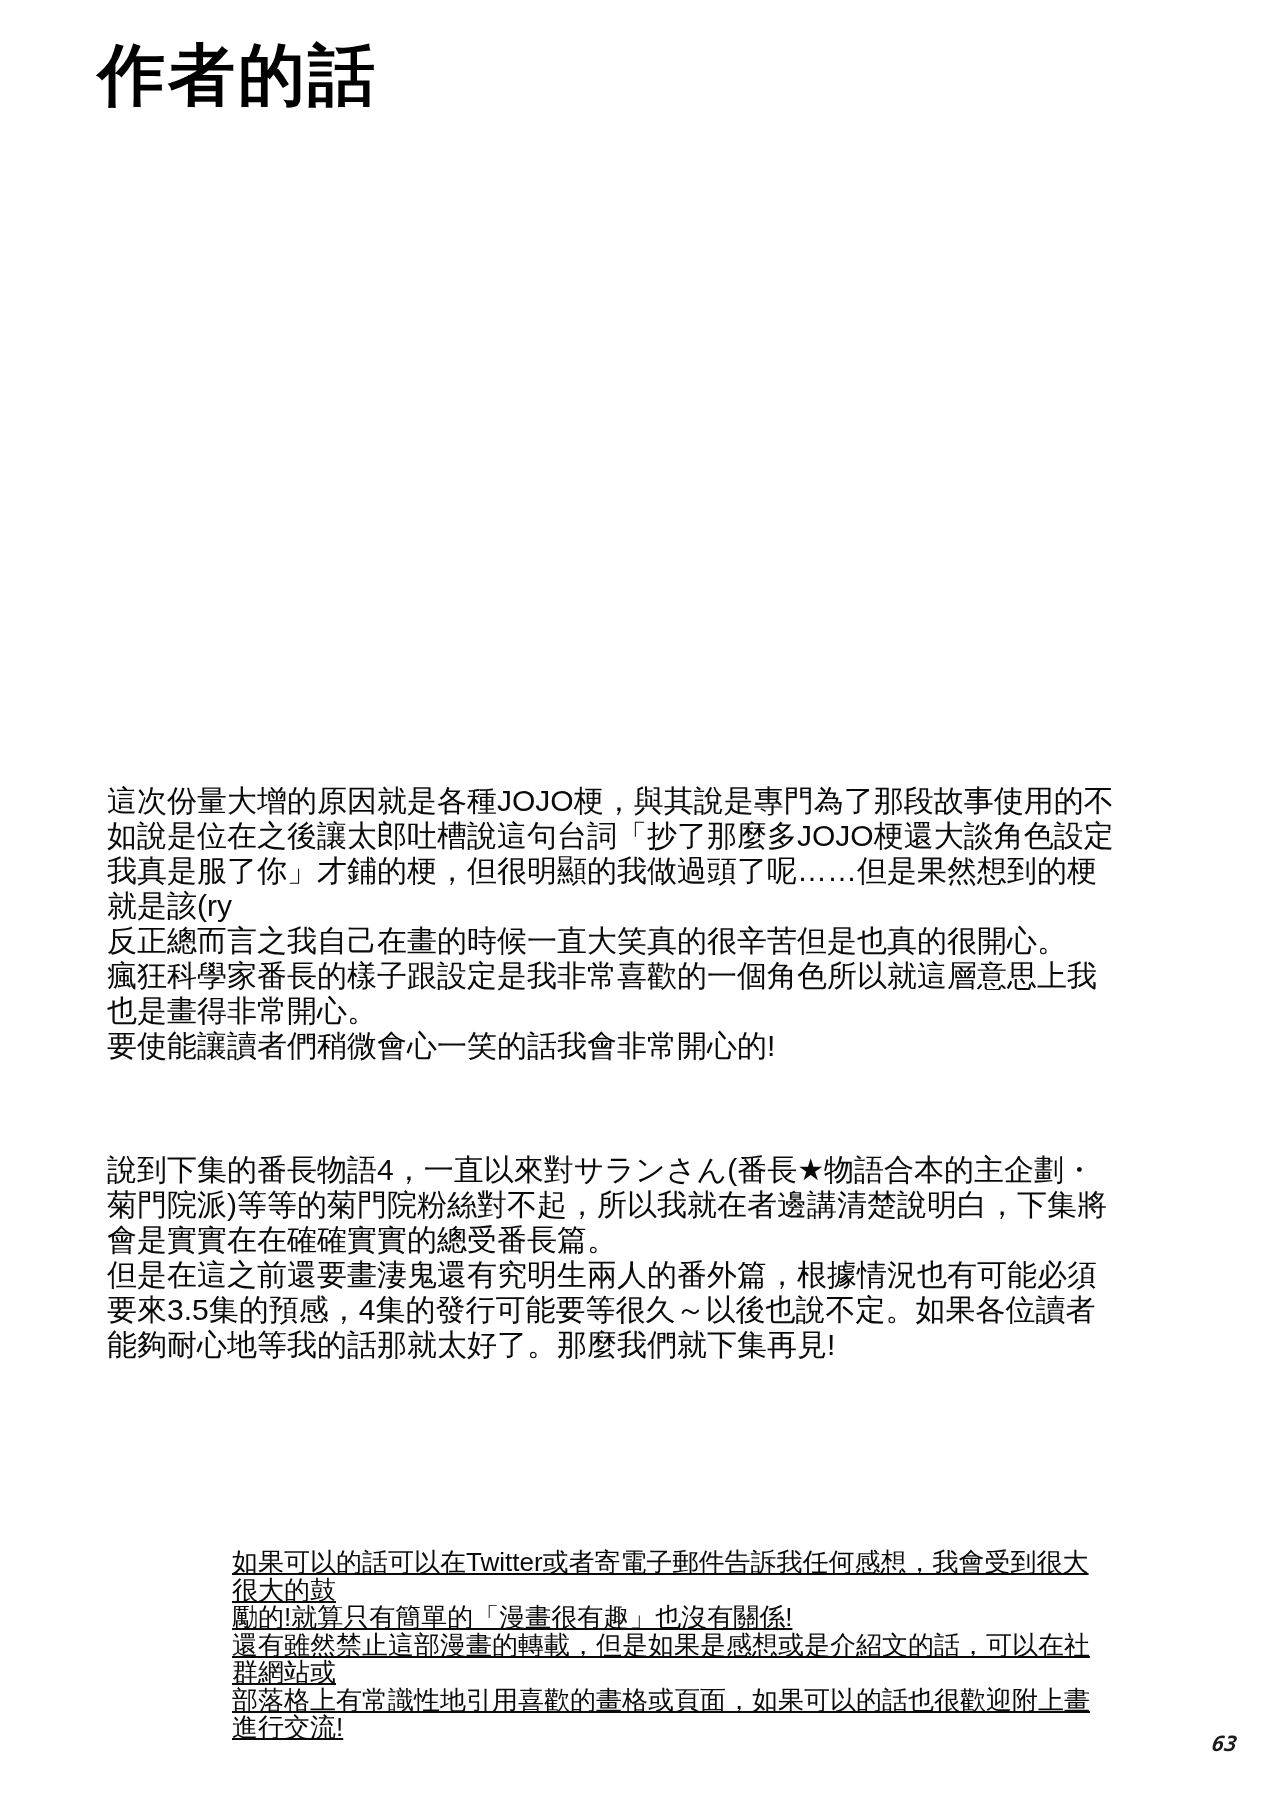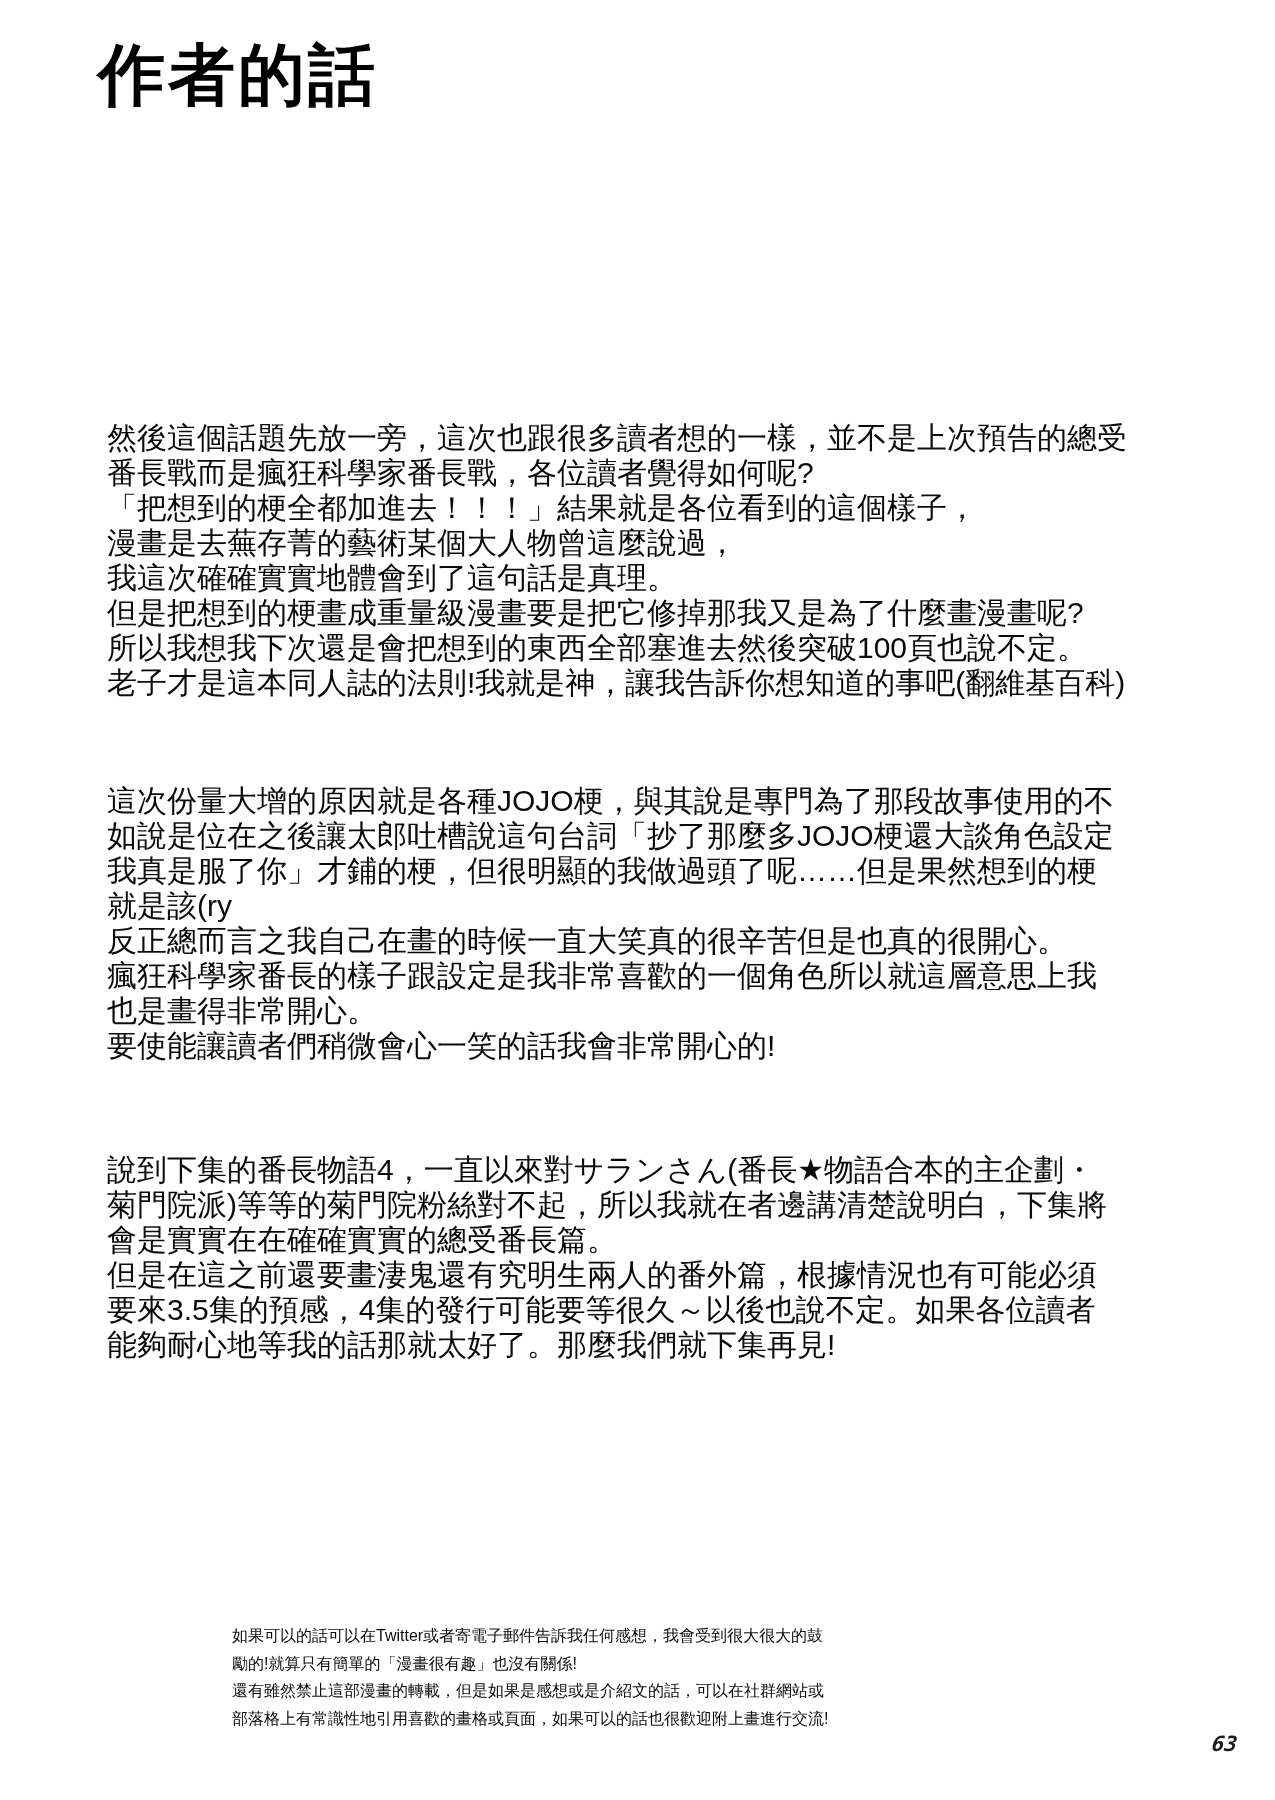--- a/index.html
+++ b/index.html
@@ -46,53 +46,46 @@
     position: absolute;
     left: 795px;
     top: 1484px;
     font-size: 33px;
     font-weight: 500;
     white-space: nowrap;
   }
   .footer-note {
     position: absolute;
     left: 232px;
-    top: 1622px;
+    top: 1549px;
     width: 860px;
-    font-size: 16px;
+    font-size: 26px;
     line-height: 27.5px;
     font-weight: 500;
     white-space: pre-line;
+    text-decoration: underline;
   }
   .page-number {
     position: absolute;
     left: 1212px;
     top: 1732px;
     font-size: 21px;
     font-weight: 700;
     font-style: italic;
     font-family: "DejaVu Sans Mono", "Liberation Mono", monospace;
     color: #1c1c1c;
     transform: skewX(-8deg);
   }
 </style>
 </head>
 <body>
 
 <div class="page">
   <h1 class="title">作者的話</h1>
 
-  <div class="para p2">然後這個話題先放一旁，這次也跟很多讀者想的一樣，並不是上次預告的總受
-番長戰而是瘋狂科學家番長戰，各位讀者覺得如何呢?
-「把想到的梗全都加進去！！！」結果就是各位看到的這個樣子，
-漫畫是去蕪存菁的藝術某個大人物曾這麼說過，
-我這次確確實實地體會到了這句話是真理。
-但是把想到的梗畫成重量級漫畫要是把它修掉那我又是為了什麼畫漫畫呢?
-所以我想我下次還是會把想到的東西全部塞進去然後突破100頁也說不定。
-老子才是這本同人誌的法則!我就是神，讓我告訴你想知道的事吧(翻維基百科)</div>
   <div class="para p3">這次份量大增的原因就是各種JOJO梗，與其說是專門為了那段故事使用的不
 如說是位在之後讓太郎吐槽說這句台詞「抄了那麼多JOJO梗還大談角色設定
 我真是服了你」才鋪的梗，但很明顯的我做過頭了呢……但是果然想到的梗
 就是該(ry
 反正總而言之我自己在畫的時候一直大笑真的很辛苦但是也真的很開心。
 瘋狂科學家番長的樣子跟設定是我非常喜歡的一個角色所以就這層意思上我
 也是畫得非常開心。
 要使能讓讀者們稍微會心一笑的話我會非常開心的!</div>
   <div class="para p4">說到下集的番長物語4，一直以來對サランさん(番長★物語合本的主企劃・
 菊門院派)等等的菊門院粉絲對不起，所以我就在者邊講清楚說明白，下集將

